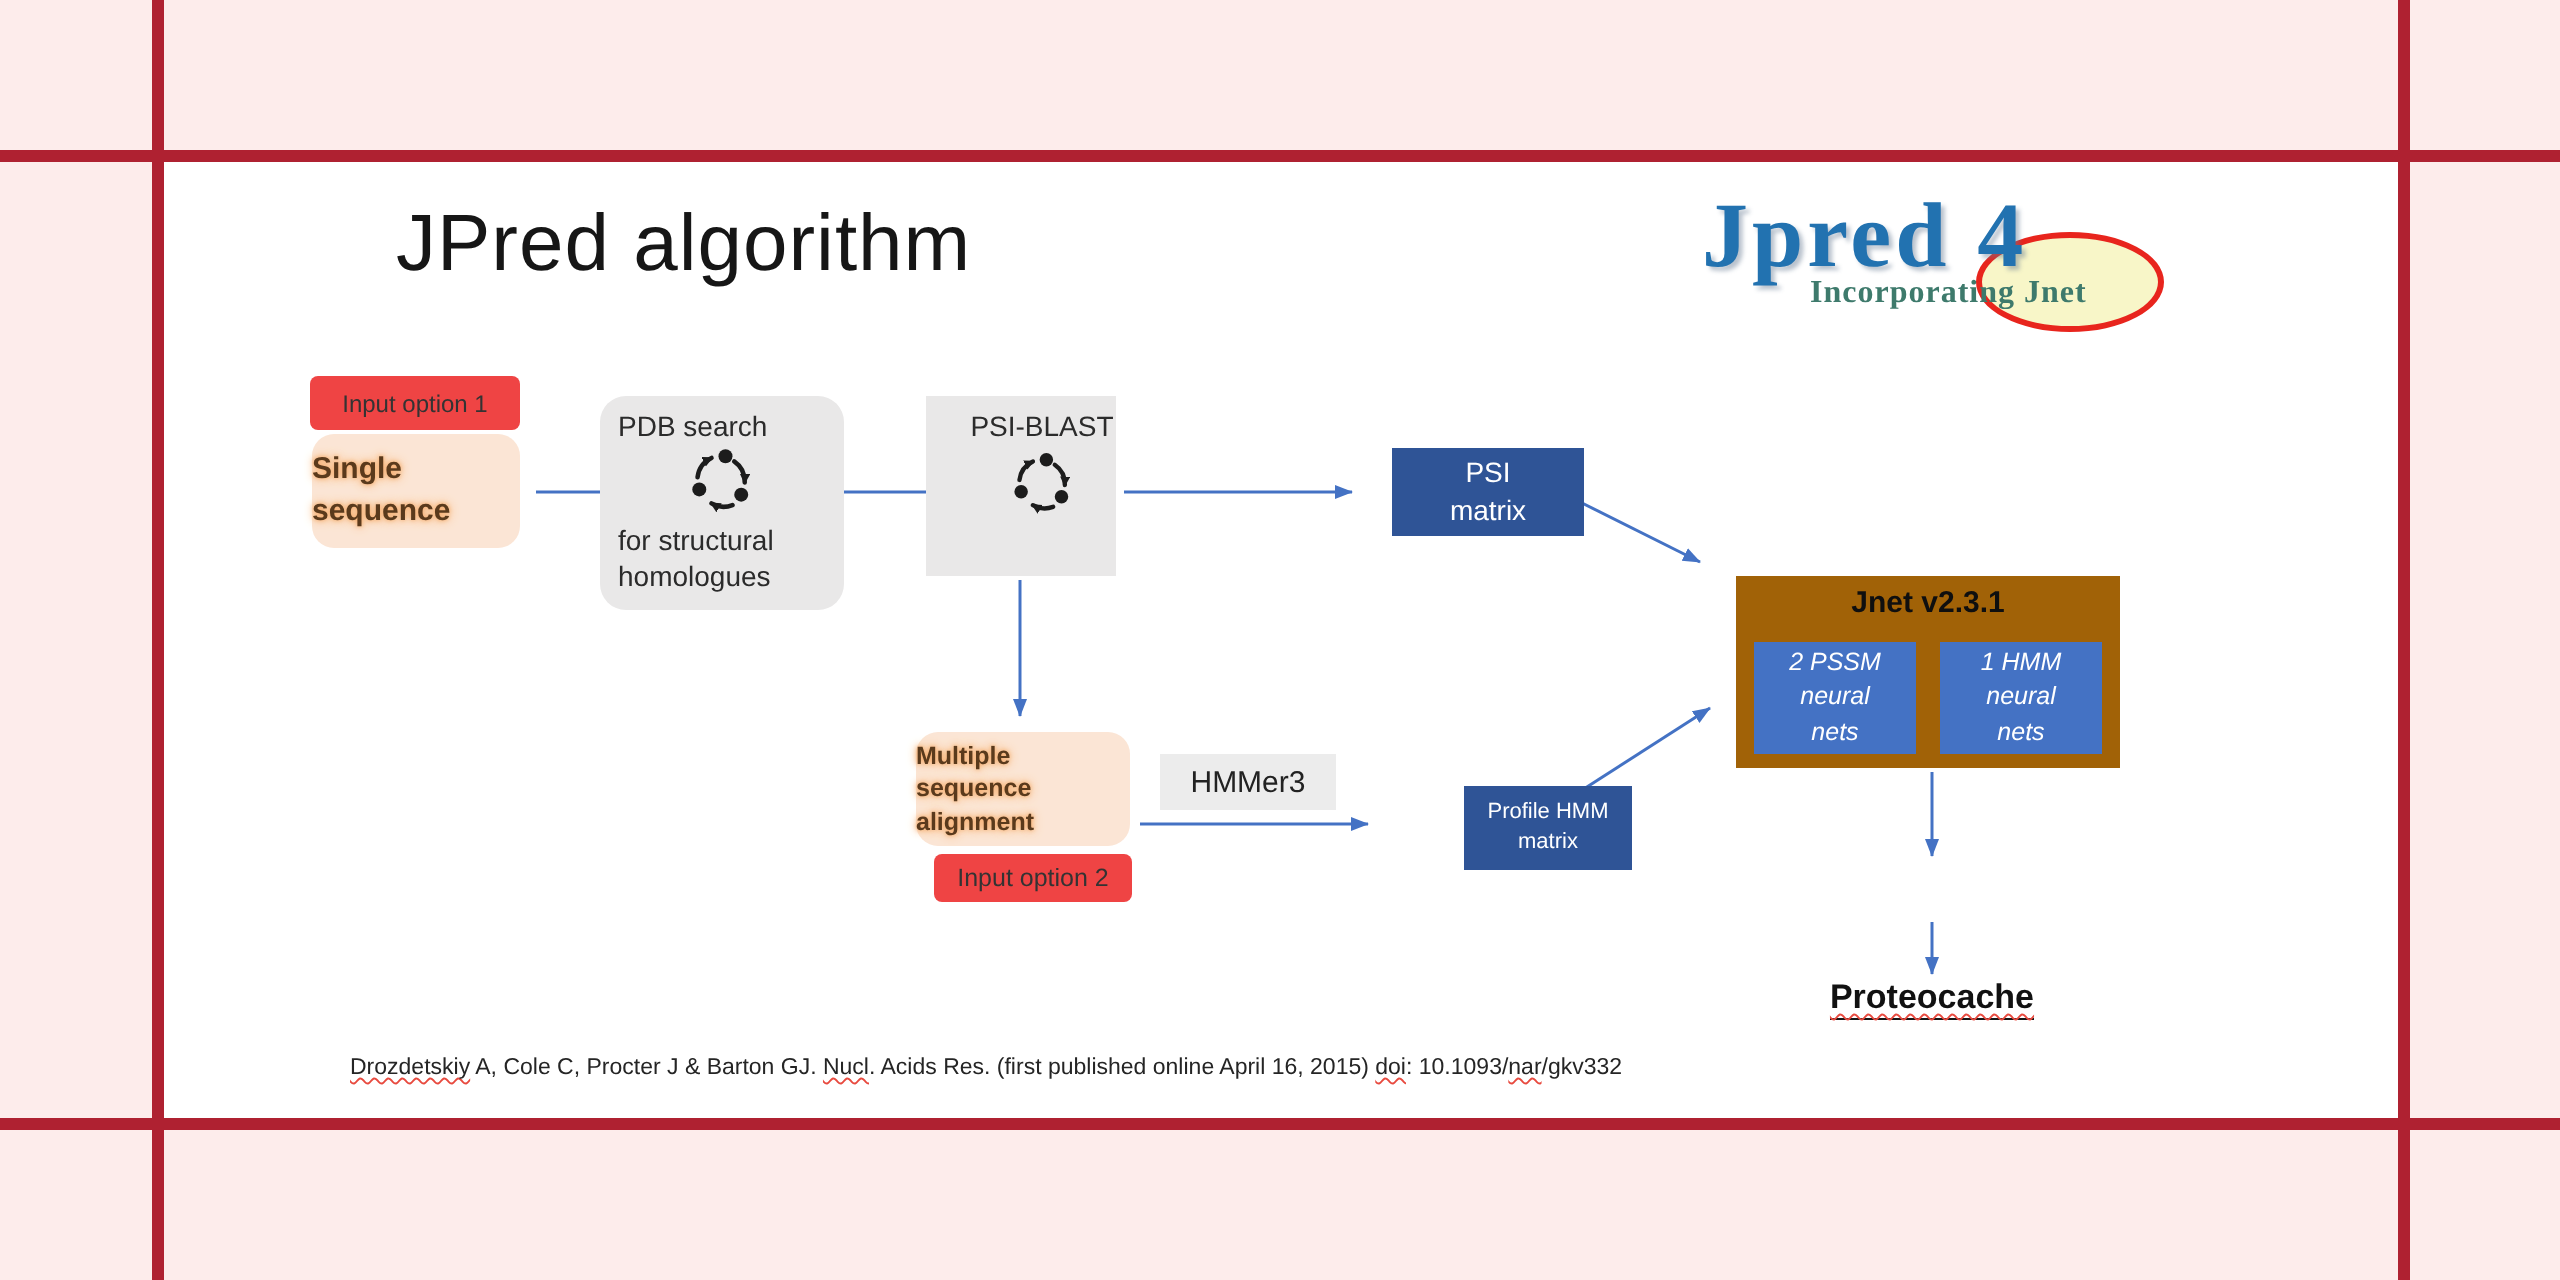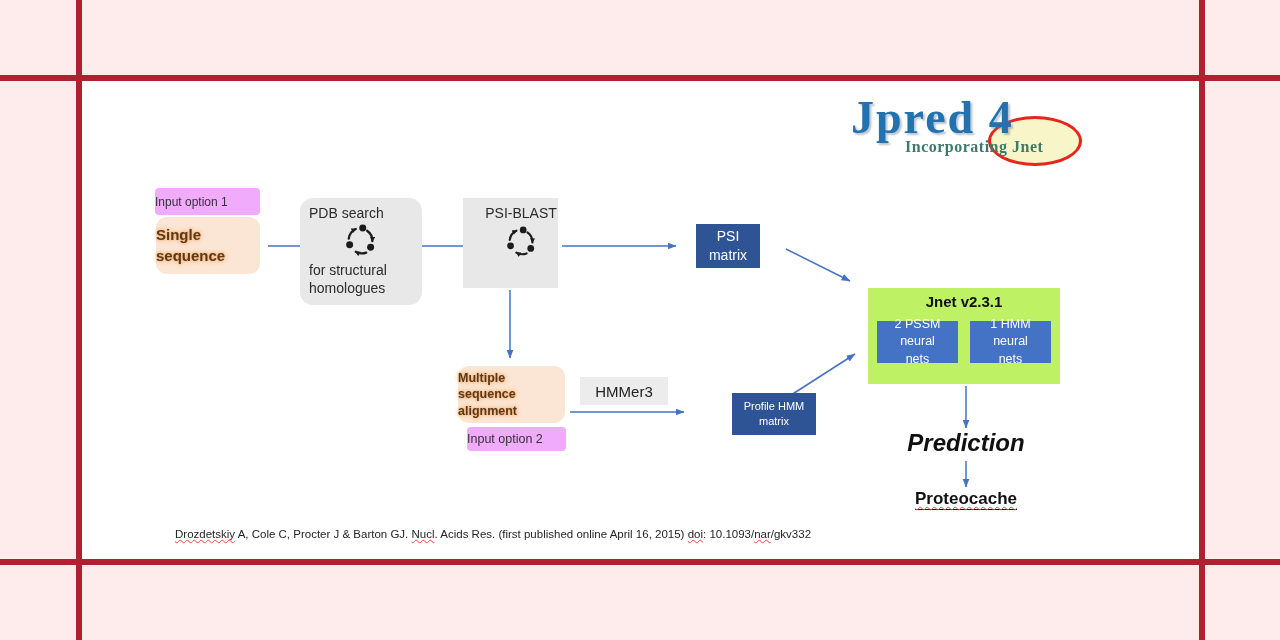--- a/index.html
+++ b/index.html
@@ -14,22 +14,22 @@
   .title{left:198px;top:100px;font-size:40px;color:#161616;letter-spacing:.5px;}
 
   .logo-main{left:851px;top:95px;font-family:"Liberation Serif",serif;font-weight:bold;
              font-size:46px;color:#2272b0;letter-spacing:2px;line-height:1;
              text-shadow:2px 2px 2px rgba(100,120,145,.45);}
   .logo-ellipse{left:988px;top:116px;width:88px;height:44px;border:3px solid #e8251d;
                 border-radius:50%;background:#f8f6c8;}
   .logo-sub{left:905px;top:139px;font-family:"Liberation Serif",serif;font-weight:bold;
             font-size:16px;color:#3e7a6c;letter-spacing:.5px;line-height:1;}
 
-  .tag{background:#f0abfc;border-radius:4px;font-size:12px;color:#333333;
-       display:flex;align-items:center;justify-content:flex-start;}
+  .tag{background:#ef4444;border-radius:4px;font-size:12px;color:#333333;
+       display:flex;align-items:center;justify-content:center;}
   .tag1{left:155px;top:188px;width:105px;height:27px;}
   .tag2{left:467px;top:427px;width:99px;height:24px;font-size:12.5px;}
 
   .soft{background:#fbe5d5;border-radius:11px;color:#5a3a1c;font-weight:bold;text-align:left;
         display:flex;flex-direction:column;justify-content:center;
         text-shadow:0 0 2px #f5a868,0 0 4px #f6b77e,0 0 6px #fbcf9e;}
   .single{left:156px;top:217px;width:104px;height:57px;font-size:15px;line-height:1.35;}
   .msa{left:458px;top:366px;width:107px;height:57px;font-size:12.5px;line-height:1.3;}
 
   .gray{background:#e9e8e8;color:#2b2b2b;}
@@ -39,29 +39,29 @@
   .pdb .cycle{align-self:center;margin-right:6px;}
   .psiblast{left:463px;top:198px;width:95px;height:90px;font-size:14px;text-align:center;
             display:flex;flex-direction:column;align-items:center;
             padding-top:7px;box-sizing:border-box;padding-left:21px;}
   .psiblast .cycle{margin-top:3px;}
   .hmmer{left:580px;top:377px;width:88px;height:28px;background:#ececec;font-size:15px;
          color:#222222;display:flex;align-items:center;justify-content:center;}
 
   .navy{background:#2f5496;color:#ffffff;text-align:center;
         display:flex;flex-direction:column;justify-content:center;}
-  .psimatrix{left:696px;top:224px;width:64px;height:44px;font-size:14px;line-height:1.35;}
+  .psimatrix{left:696px;top:224px;width:96px;height:44px;font-size:14px;line-height:1.35;}
   .profilehmm{left:696px;top:393px;width:84px;height:42px;font-size:11px;line-height:1.35;margin-left:36px;}
 
-  .jnet{left:868px;top:288px;width:192px;height:96px;background:#bef264;}
+  .jnet{left:868px;top:288px;width:192px;height:96px;background:#a16207;}
   .jnet-title{position:absolute;top:5px;left:0;width:100%;text-align:center;
               font-size:15px;font-weight:bold;color:#0f0f0f;}
-  .nnbox{position:absolute;top:33px;width:81px;height:42px;background:#4472c4;color:#fff;
+  .nnbox{position:absolute;top:33px;width:81px;height:56px;background:#4472c4;color:#fff;
          font-size:12.5px;line-height:1.38;text-align:center;
-         display:flex;flex-direction:column;justify-content:center;}
+         display:flex;flex-direction:column;justify-content:center;font-style:italic;}
   .nn1{left:9px;} .nn2{left:102px;}
 
   .prediction{left:890px;top:429px;width:152px;text-align:center;font-size:24px;
               font-weight:bold;font-style:italic;color:#101010;}
   .proteo-wrap{left:890px;top:489px;width:152px;text-align:center;
                font-size:17px;font-weight:bold;color:#111111;}
   .proteo{border-bottom:1.5px solid #151515;
           text-decoration:underline wavy #e84a3f;text-decoration-thickness:1px;
           text-underline-offset:2px;padding-bottom:1px;}
 
@@ -76,20 +76,21 @@
 <body>
 
 <div class="canvas">
 
   <div class="abs white-area"></div>
   <div class="abs rl v" style="left:76px"></div>
   <div class="abs rl v" style="left:1199px"></div>
   <div class="abs rl h" style="top:75px"></div>
   <div class="abs rl h" style="top:559px"></div>
 
+  <div class="abs title">JPred algorithm</div>
 
   <div class="abs logo-ellipse"></div>
   <div class="abs logo-main">Jpred 4</div>
   <div class="abs logo-sub">Incorporating Jnet</div>
 
   <svg class="abs arrows" viewBox="0 0 1280 640">
     <defs>
       <marker id="ab" markerWidth="10" markerHeight="8" refX="8.5" refY="3.5" orient="auto" markerUnits="userSpaceOnUse">
         <path d="M0,0 L9,3.5 L0,7 z" fill="#4472c4"></path>
       </marker>
@@ -191,20 +192,19 @@
 
   <div class="abs hmmer">
     <span>HMMer3</span>
   </div>
 
   <div class="abs navy profilehmm">
     <div>Profile HMM</div>
     <div>matrix</div>
   </div>
 
-  <div class="abs prediction">Prediction</div>
   <div class="abs proteo-wrap">
     <span class="proteo">Proteocache</span>
   </div>
 
   <div class="abs citation"><span class="sq">Drozdetskiy</span><span> A, Cole C, Procter J &amp; Barton GJ. </span><span class="sq">Nucl</span><span>. Acids Res. (first published online April 16, 2015) </span><span class="sq">doi</span><span>: 10.1093/</span><span class="sq">nar</span><span>/gkv332</span></div>
 
 </div>
 
 </body></html>

